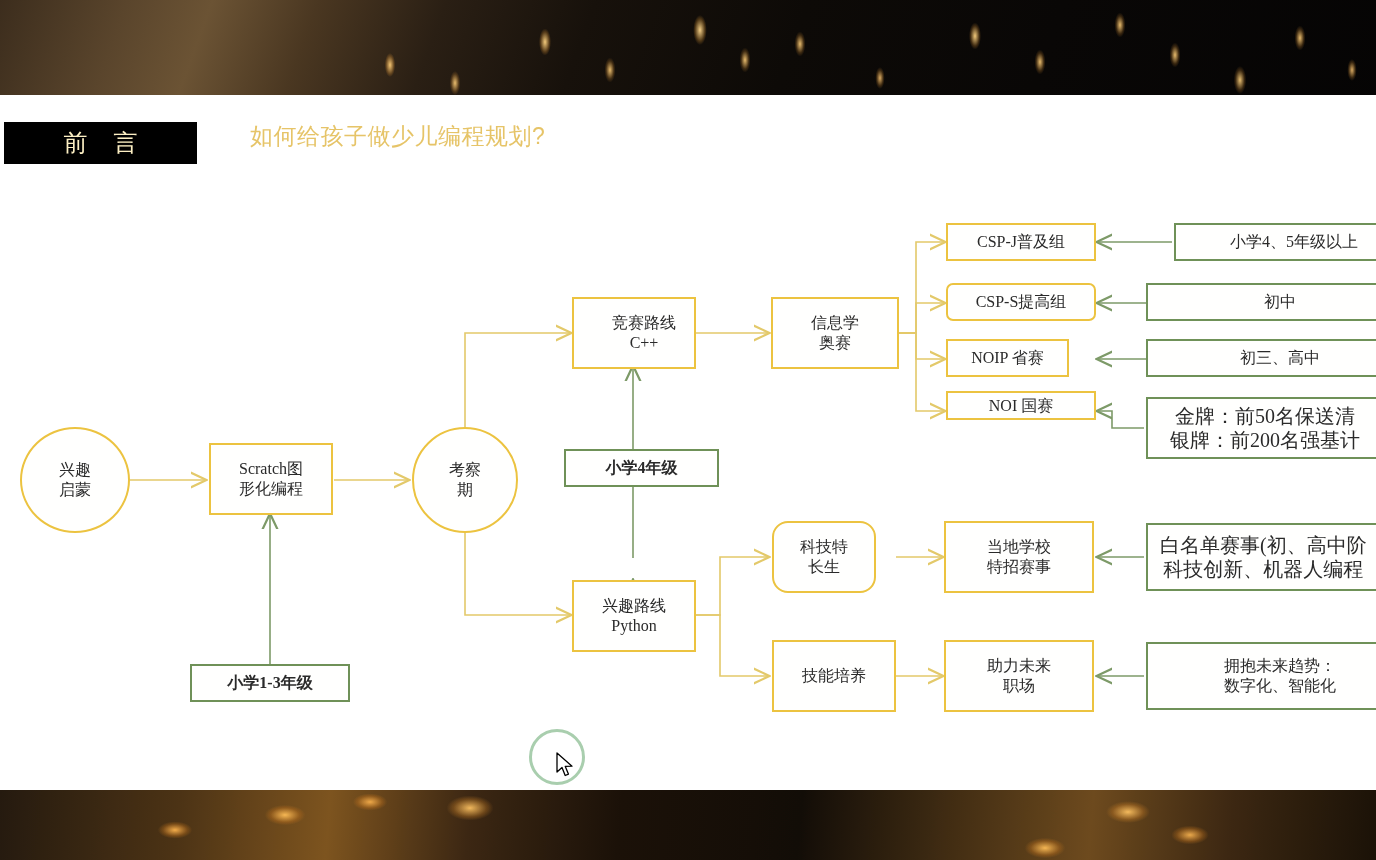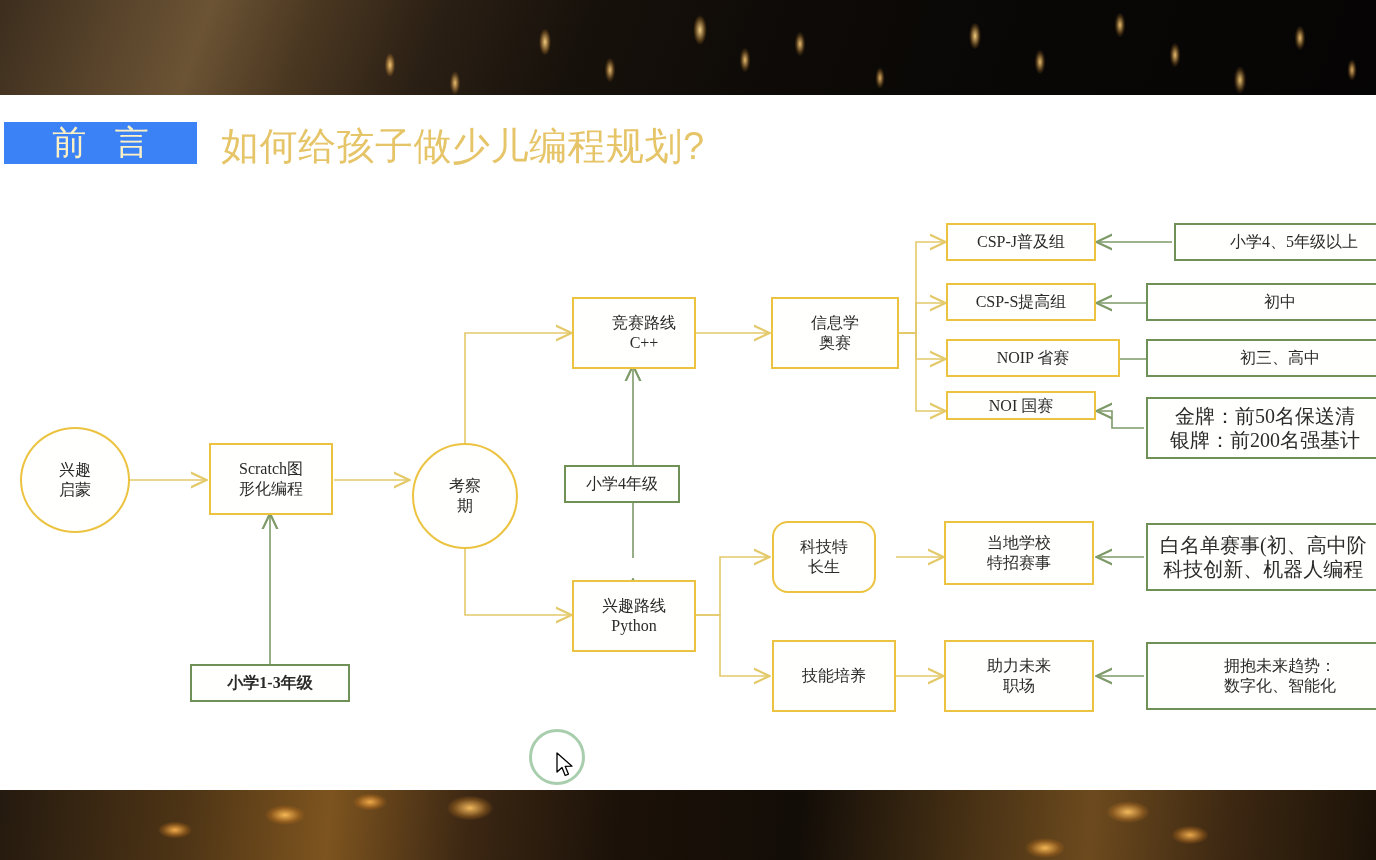--- a/index.html
+++ b/index.html
@@ -69,31 +69,31 @@
   .slide {
     position: absolute; left: 0; top: 95px;
     width: 1376px; height: 695px;
     background: #ffffff;
   }
 
   
   .hdr-badge {
     position: absolute; left: 4px; top: 27px;
     width: 193px; height: 42px;
-    background: #3b82f6;
+    background: #000000;
     display: flex; align-items: center; justify-content: center;
     letter-spacing: 10px;
     text-indent: 10px;
-    font-size: 34px;
+    font-size: 24px;
     color: #fdf0c4;
     font-family: "Liberation Serif", "DejaVu Serif", serif;
   }
   .hdr-title {
-    position: absolute; left: 221px; top: 26px;
-    font-size: 38px;
+    position: absolute; left: 250px; top: 26px;
+    font-size: 23px;
     color: #e6c468;
     letter-spacing: .5px;
     white-space: nowrap;
     font-family: "Liberation Sans", "DejaVu Sans", sans-serif;
   }
 
   
   .canvas {
     position: absolute; left: 0; top: 0;
     width: 1376px; height: 695px;
@@ -202,57 +202,57 @@
       </svg>
 
       <div class="node yellow n-cn n-17" style="left:209px; top:348px; width:124px; height:72px;">Scratch图
 形化编程</div>
 
       <div class="node circle n-cn n-17" style="left:20px; top:332px; width:110px; height:106px;">兴趣
 启蒙</div>
 
       <div class="node green n-cn n-17" style="left:190px; top:569px; width:160px; height:38px;font-weight:bold;">小学1-3年级</div>
 
-      <div class="node circle n-cn n-17" style="left:412px; top:348px; width:106px; height:106px;">考察
+      <div class="node circle n-cn n-17" style="left:412px; top:332px; width:106px; height:106px;">考察
 期</div>
 
       <div class="node yellow n-cn n-17" style="left:572px; top:202px; width:124px; height:72px;padding-left:20px;">竞赛路线
 C++</div>
 
-      <div class="node green n-cn n-17" style="left:564px; top:370px; width:116px; height:38px;">小学4年级</div>
+      <div class="node green n-cn n-17" style="left:564px; top:354px; width:155px; height:38px;font-weight:bold;">小学4年级</div>
 
       <div class="node yellow n-cn n-17" style="left:572px; top:485px; width:124px; height:72px;">兴趣路线
 Python</div>
 
       <div class="node yellow n-cn n-17" style="left:771px; top:202px; width:128px; height:72px;">信息学
 奥赛</div>
 
       <div class="node yellow n-cn n-17" style="left:946px; top:128px; width:150px; height:38px;">CSP-J普及组</div>
 
-      <div class="node yellow n-cn n-17" style="left:946px; top:188px; width:150px; height:38px;">CSP-S提高组</div>
-
-      <div class="node yellow n-cn n-17" style="left:946px; top:244px; width:174px; height:38px;">NOIP 省赛</div>
+      <div class="node yellow n-cn n-17" style="left:946px; top:188px; width:150px; height:38px;border-radius:7px;">CSP-S提高组</div>
+
+      <div class="node yellow n-cn n-17" style="left:946px; top:244px; width:123px; height:38px;">NOIP 省赛</div>
 
       <div class="node yellow n-cn n-17" style="left:946px; top:296px; width:150px; height:29px;">NOI 国赛</div>
 
       <div class="node green n-cn n-17" style="left:1174px; top:128px; width:240px; height:38px;">小学4、5年级以上</div>
 
       <div class="node green n-cn n-17" style="left:1146px; top:188px; width:268px; height:38px;">初中</div>
 
       <div class="node green n-cn n-17" style="left:1146px; top:244px; width:268px; height:38px;">初三、高中</div>
 
       <div class="node green n-cn n-16" style="left:1146px; top:302px; width:268px; height:62px; align-items:flex-start; padding-left:22px;">金牌：前50名保送清
 银牌：前200名强基计</div>
 
       <div class="node yellow n-cn n-17" style="left:772px; top:426px; width:104px; height:72px;border-radius:16px;">科技特
 长生</div>
 
       <div class="node yellow n-cn n-17" style="left:772px; top:545px; width:124px; height:72px;">技能培养</div>
 
-      <div class="node yellow n-cn n-17" style="left:944px; top:426px; width:150px; height:64px;">当地学校
+      <div class="node yellow n-cn n-17" style="left:944px; top:426px; width:150px; height:72px;">当地学校
 特招赛事</div>
 
       <div class="node yellow n-cn n-17" style="left:944px; top:545px; width:150px; height:72px;">助力未来
 职场</div>
 
       <div class="node green n-cn n-16" style="left:1146px; top:428px; width:268px; height:68px; align-items:flex-start; padding-left:12px;">白名单赛事(初、高中阶
 科技创新、机器人编程</div>
 
       <div class="node green n-cn n-17" style="left:1146px; top:547px; width:268px; height:68px;">拥抱未来趋势：
 数字化、智能化</div>

